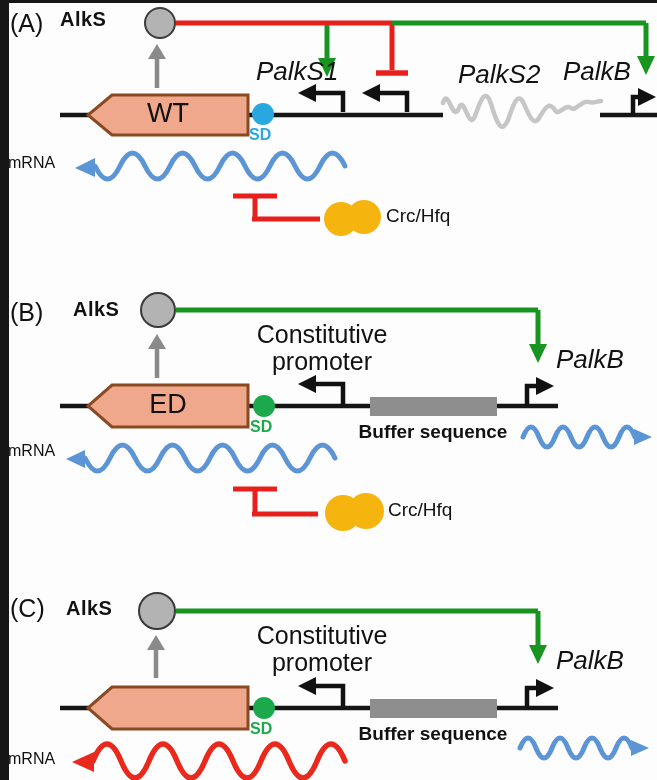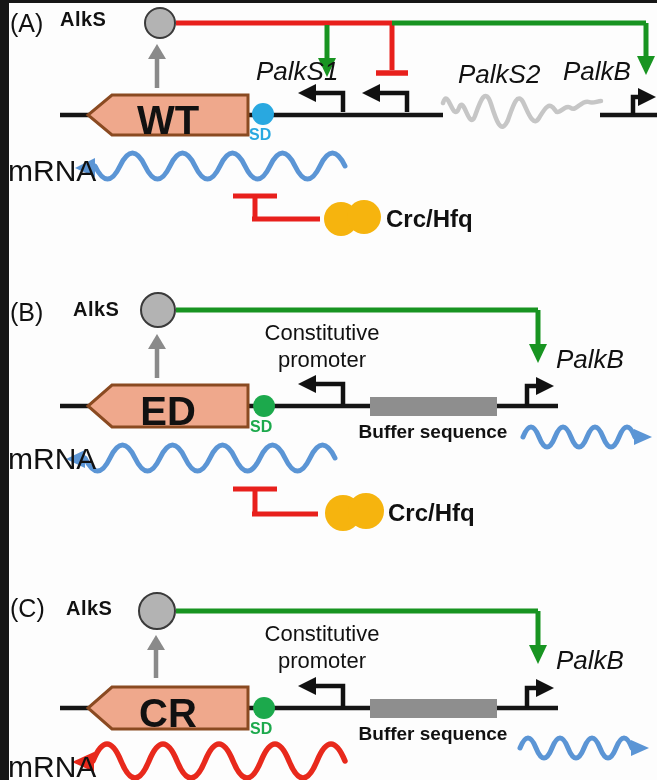--- a/index.html
+++ b/index.html
@@ -3,27 +3,27 @@
 <meta charset="utf-8">
 <style>
   html,body{margin:0;padding:0;background:#ffffff;}
   .fig{position:relative;width:657px;height:780px;background:#fdfdfd;overflow:hidden;
        font-family:"Liberation Sans",sans-serif;}
   .fig svg{position:absolute;left:0;top:0;}
   .lbl{position:absolute;color:#111;white-space:nowrap;}
   .panel-label{font-size:25px;}
   .alks{font-size:20px;font-weight:600;letter-spacing:.5px;}
   .prom{font-size:26px;font-style:italic;}
-  .gene-label{font-size:40px;font-weight:700;width:150px;text-align:center;}
+  .gene-label{font-size:27px;font-weight:400;width:150px;text-align:center;}
   .sd{font-size:16px;font-weight:700;text-align:right;}
   .sd-blue{color:#29a8e0;}
   .sd-green{color:#1ca94c;}
-  .mrna{font-size:30px;font-weight:500;}
-  .crc{font-size:24px;font-weight:700;}
-  .small-cap{font-size:22px;font-weight:500;width:140px;text-align:center;}
+  .mrna{font-size:16px;font-weight:500;}
+  .crc{font-size:19px;font-weight:400;}
+  .small-cap{font-size:25px;font-weight:500;width:140px;text-align:center;}
   .buffer-cap{font-size:19px;font-weight:700;width:150px;text-align:center;}
   .edge{position:absolute;background:#161616;}
 </style>
 </head>
 <body>
 
 <div class="fig">
 
   <svg width="657" height="780" viewBox="0 0 657 780">
 
@@ -132,21 +132,20 @@
   <div class="lbl sd sd-green" style="left:250px;top:418px;">SD</div>
   <div class="lbl buffer-cap" style="left:358px;top:421px;">Buffer sequence</div>
   <div class="lbl prom" style="left:556px;top:344px;">PalkB</div>
   <div class="lbl mrna" style="left:8px;top:442px;">mRNA</div>
   <div class="lbl crc" style="left:388px;top:499px;">Crc/Hfq</div>
 
   <div class="lbl panel-label" style="left:10px;top:594px;">(C)</div>
   <div class="lbl alks" style="left:66px;top:597px;">AlkS</div>
   <div class="lbl small-cap" style="left:252px;top:621px;">Constitutive</div>
   <div class="lbl small-cap" style="left:252px;top:648px;">promoter</div>
-  <div class="lbl gene-label" style="left:93px;top:691px;">CR</div>
   <div class="lbl sd sd-green" style="left:250px;top:720px;">SD</div>
   <div class="lbl buffer-cap" style="left:358px;top:723px;">Buffer sequence</div>
   <div class="lbl prom" style="left:556px;top:645px;">PalkB</div>
   <div class="lbl mrna" style="left:8px;top:750px;">mRNA</div>
 
   <div class="edge" style="left:0;top:0;width:9px;height:780px;"></div>
   <div class="edge" style="left:0;top:0;width:657px;height:3px;"></div>
 </div>
 
 </body></html>

